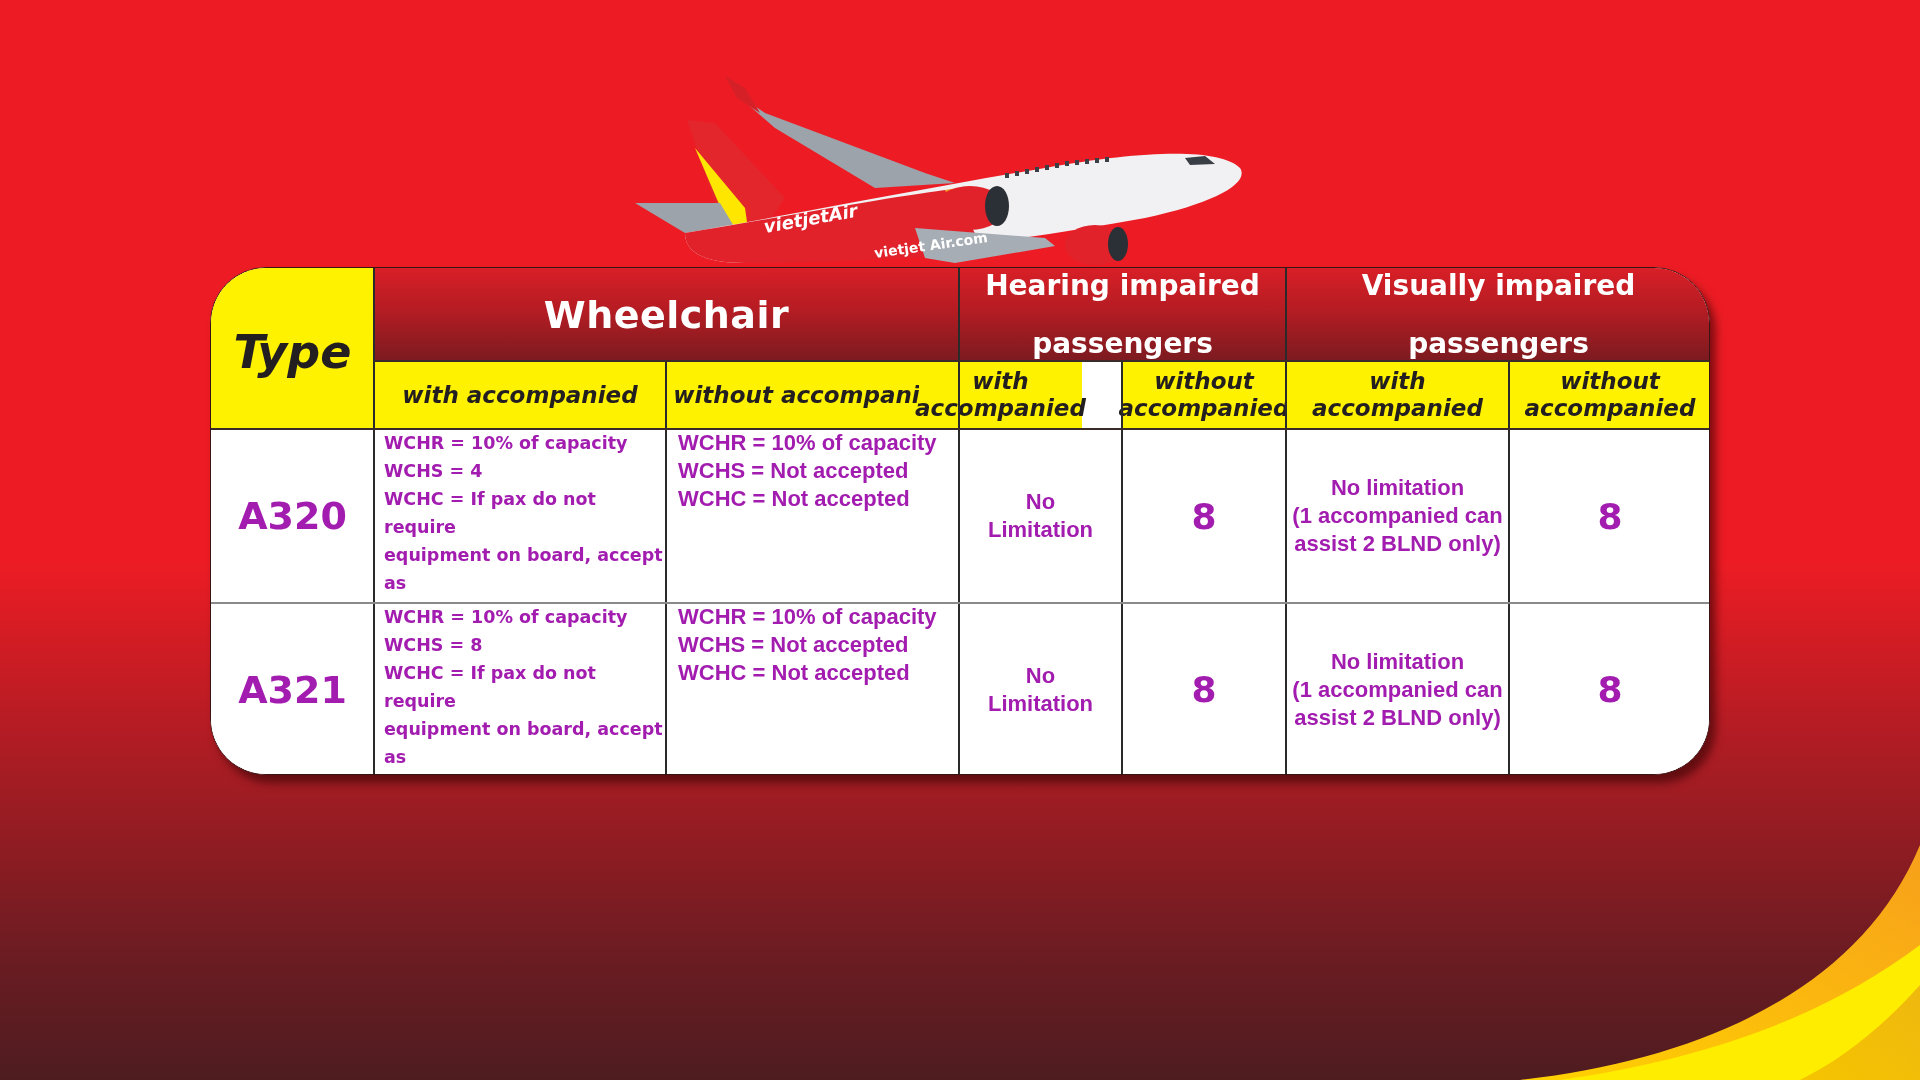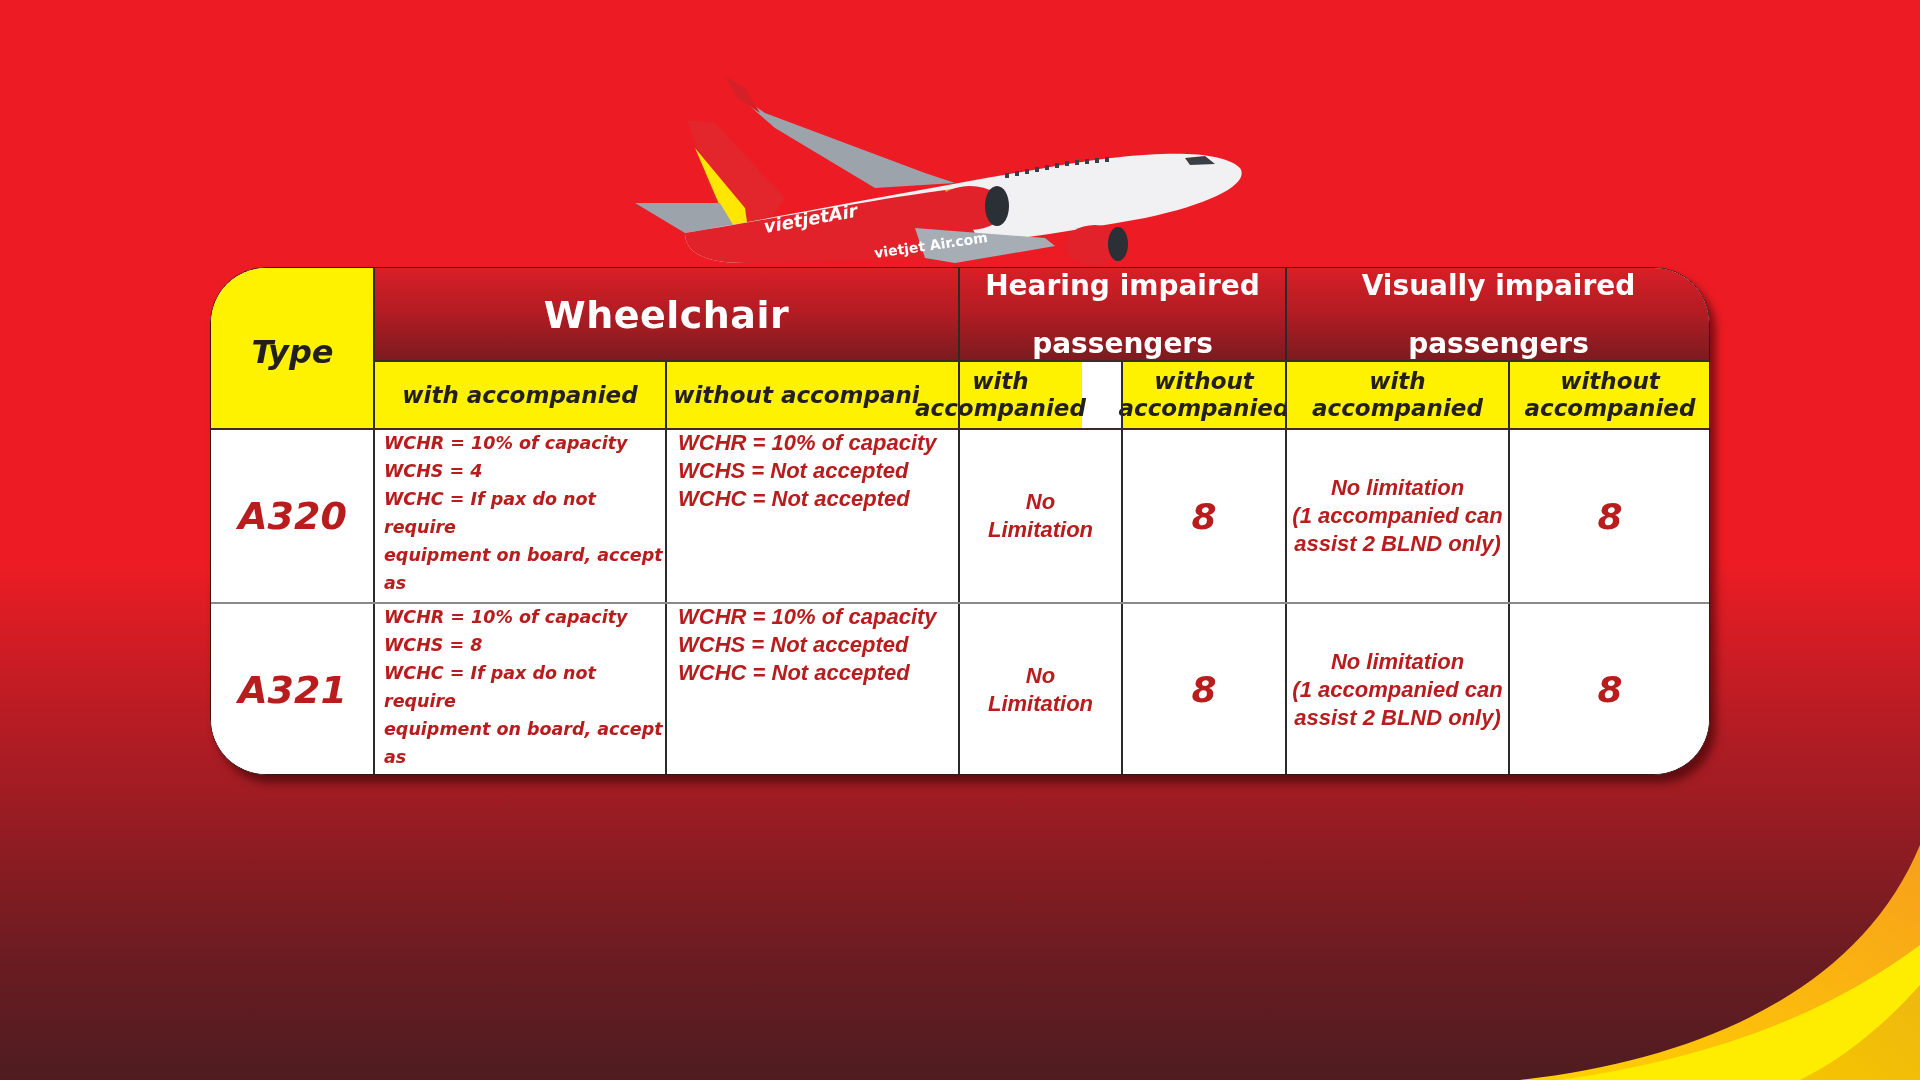--- a/index.html
+++ b/index.html
@@ -20,29 +20,29 @@
     border:1.5px solid #3b1315; box-sizing:border-box;
     box-shadow: 6px 8px 8px rgba(40,0,0,0.55);
   }
   .grid { position:absolute; left:0; top:0; width:100%; height:100%; }
   .cell { position:absolute; box-sizing:border-box; display:flex; align-items:center; justify-content:center; text-align:center; }
   .head-red {
     background: linear-gradient(to bottom, #D91F27 0%, #B51C23 45%, #7B1B20 100%);
     color:#fff; font-family:"DejaVu Sans", sans-serif; font-weight:bold;
   }
   .head-yellow { background:#FFF200; color:#231F20; font-family:"DejaVu Sans", sans-serif; font-style:italic; font-weight:bold; }
-  .body-cell { background:#fff; color:#b91c1c; font-weight:bold;font-style:italic; }
+  .body-cell { background:#fff; color:#a21caf; font-weight:bold; }
   .vline { position:absolute; width:1.5px; background:#2a2a2a; }
   .hline { position:absolute; height:2px; background:#8a8a8a; }
   .hline-dark { position:absolute; height:1.5px; background:#3a2a2a; }
 
   .t-wheelchair { font-size:38px; letter-spacing:0.5px; }
   .t-group { font-size:28px; line-height:30px;gap:28px; }
   .t-sub { font-size:23px; line-height:27px; }
-  .t-type { font-size:32px; }
+  .t-type { font-size:46px; }
   .t-aircraft { font-size:38px; font-family:"DejaVu Sans", sans-serif; font-weight:bold; }
   .t-small { font-size:17.5px; line-height:28px; text-align:left; justify-content:flex-start; padding-left:10px; font-family:"DejaVu Sans", sans-serif; }
   .t-mid { font-size:22px; line-height:28px; text-align:left; justify-content:flex-start; padding-left:12px; font-family:"Liberation Sans", sans-serif; }
   .t-center { font-size:22px; line-height:28px; font-family:"Liberation Sans", sans-serif; }
   .t-big { font-size:36px; font-family:"DejaVu Sans", sans-serif; }
   .lines { display:flex; flex-direction:column; }
 </style>
 </head>
 <body>
 

